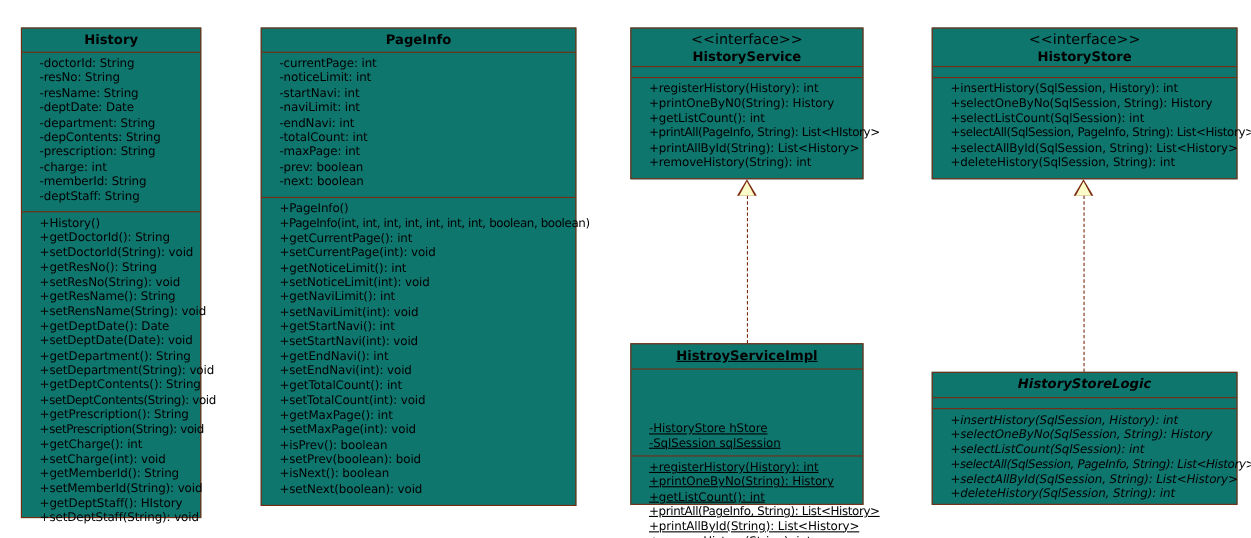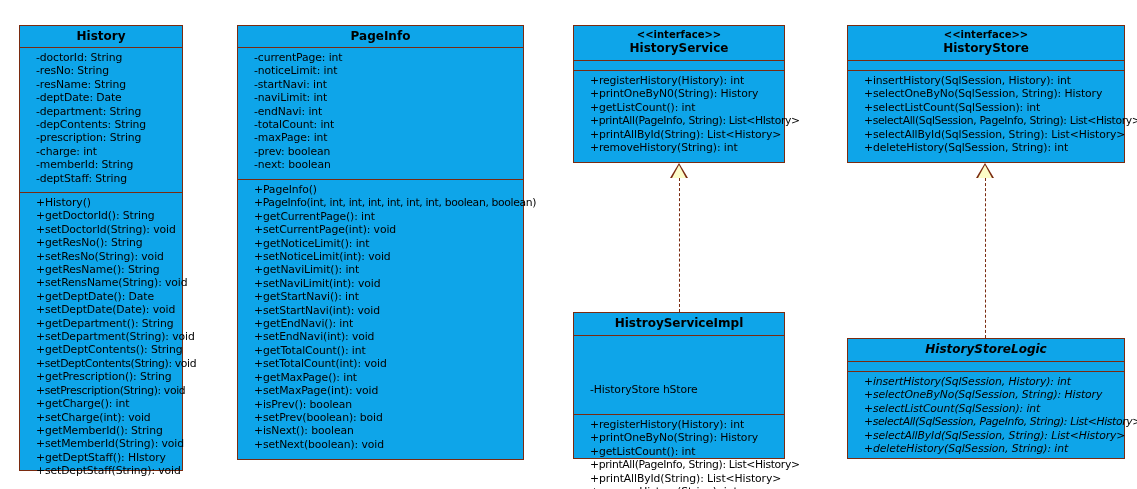--- a/index.html
+++ b/index.html
@@ -17,35 +17,35 @@
   }
   #diagram-canvas {
     position: absolute;
     left: 0; top: 0;
     width: 1137px;
     height: 489px;
   }
   .uml-class {
     position: absolute;
     box-sizing: border-box;
-    background: #0ea5e9;
+    background: #0f766e;
     border: 1px solid #7a2b10;
     color: #000000;
   }
   .uml-header {
     box-sizing: border-box;
     border-bottom: 1px solid #7a2b10;
     text-align: center;
     padding: 3px 4px 4px 4px;
     line-height: 1.18;
   }
   .uml-stereotype {
     display: block;
-    font-size: 10px;
-    font-weight: bold;
+    font-size: 13px;
+    font-weight: normal;
     letter-spacing: 0px;
   }
   .uml-name {
     display: block;
     font-size: 12px;
     font-weight: bold;
   }
   .uml-compartment {
     box-sizing: border-box;
     padding: 3px 4px 4px 16px;
@@ -206,26 +206,27 @@
     <div class="uml-compartment">
       <div class="uml-member">+insertHistory(SqlSession, History): int</div>
       <div class="uml-member">+selectOneByNo(SqlSession, String): History</div>
       <div class="uml-member">+selectListCount(SqlSession): int</div>
       <div class="uml-member tight">+selectAll(SqlSession, PageInfo, String): List&lt;History&gt;</div>
       <div class="uml-member">+selectAllById(SqlSession, String): List&lt;History&gt;</div>
       <div class="uml-member">+deleteHistory(SqlSession, String): int</div>
     </div>
   </div>
 
-  <div class="uml-class" style="left:573px; top:312px; width:212px; height:147px;">
+  <div class="uml-class" style="left:573px; top:312px; width:212px; height:147px;text-decoration:underline;">
     <div class="uml-header" style="height:23px;">
       <span class="uml-name">HistroyServiceImpl</span>
     </div>
     <div class="uml-compartment" style="height:34px;margin-top:44px;">
       <div class="uml-member">-HistoryStore hStore</div>
+      <div class="uml-member">-SqlSession sqlSession</div>
     </div>
     <div class="uml-compartment">
       <div class="uml-member">+registerHistory(History): int</div>
       <div class="uml-member">+printOneByNo(String): History</div>
       <div class="uml-member">+getListCount(): int</div>
       <div class="uml-member tight">+printAll(PageInfo, String): List&lt;History&gt;</div>
       <div class="uml-member">+printAllById(String): List&lt;History&gt;</div>
       <div class="uml-member">+removeHistory(String): int</div>
     </div>
   </div>

